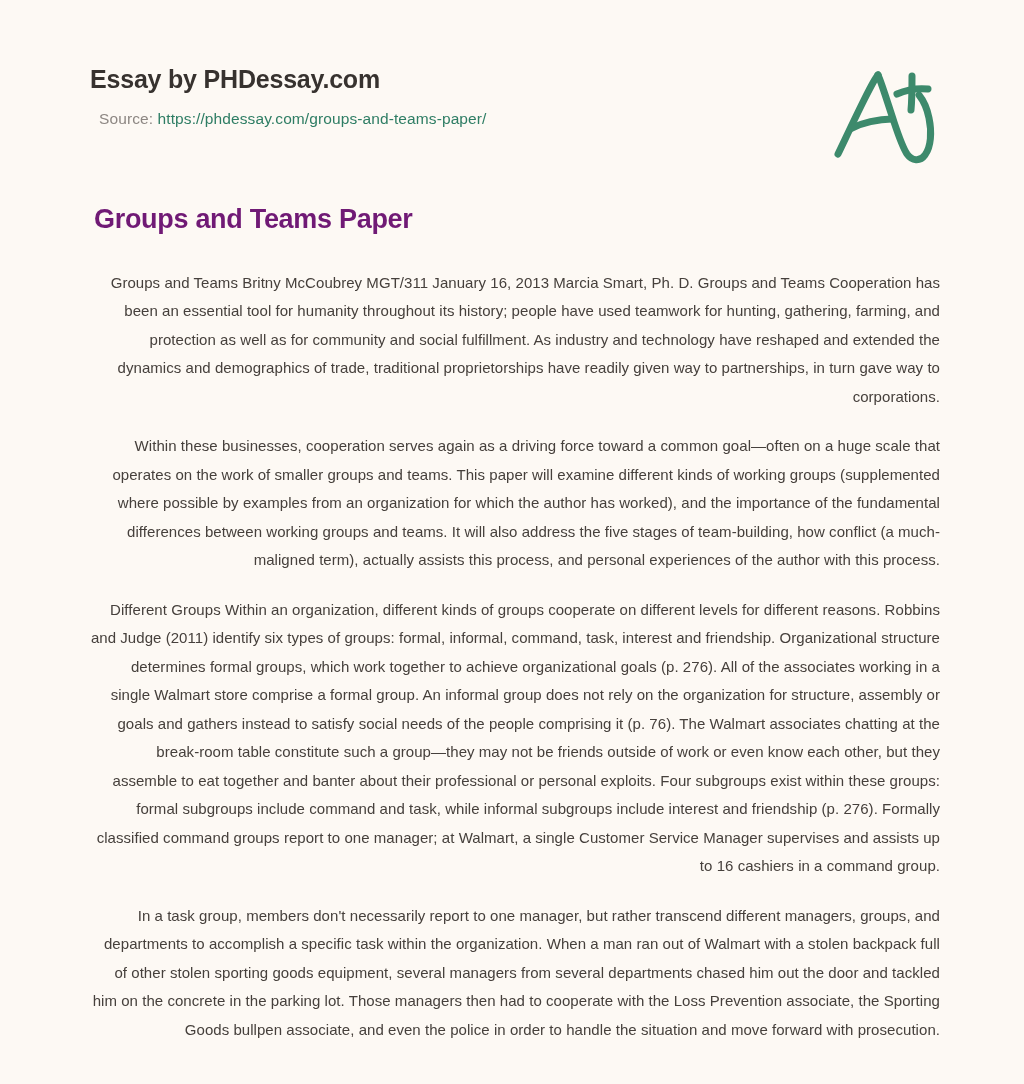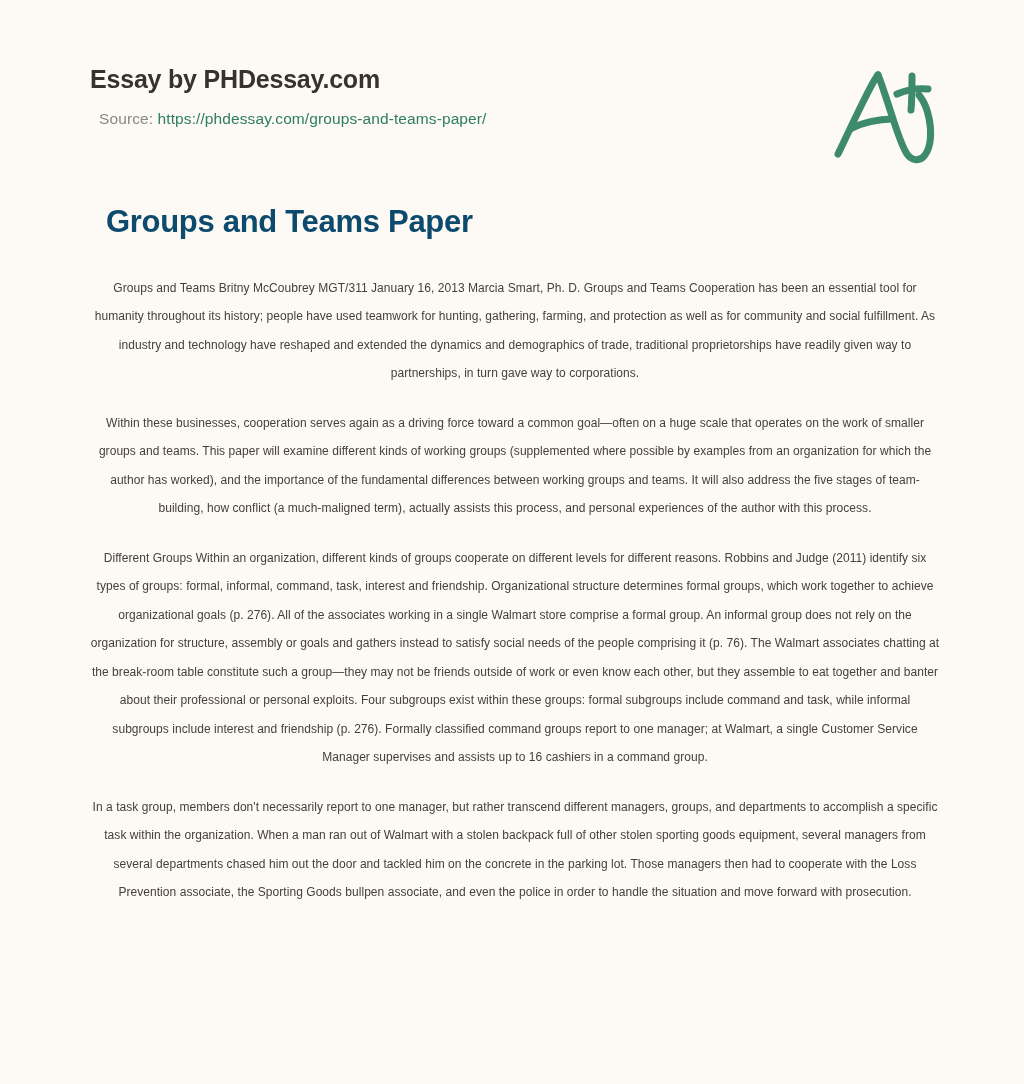--- a/index.html
+++ b/index.html
@@ -63,39 +63,39 @@
     pointer-events: auto;
   }
   .logo svg {
     display: block;
     width: 112px;
     height: 104px;
   }
 
   
   .doc-title {
-    margin: 74px 0 0 16px;
-    font-size: 31px;
+    margin: 74px 0 0 4px;
+    font-size: 27px;
     font-weight: bold;
-    color: #0c4a6e;
+    color: #701a75;
     letter-spacing: -0.3px;
     line-height: 1.25;
   }
 
   
   .article {
     margin-top: 32px;
   }
   .article p {
     margin: 0 0 21px 0;
-    font-size: 12px;
+    font-size: 15px;
     line-height: 28.5px;
     color: #46403c;
     letter-spacing: 0.05px;
-    text-align: center;
+    text-align: right;
   }
   .article p:last-child {
     margin-bottom: 0;
   }
 </style>
 </head>
 <body>
 
 <div class="page">
 

